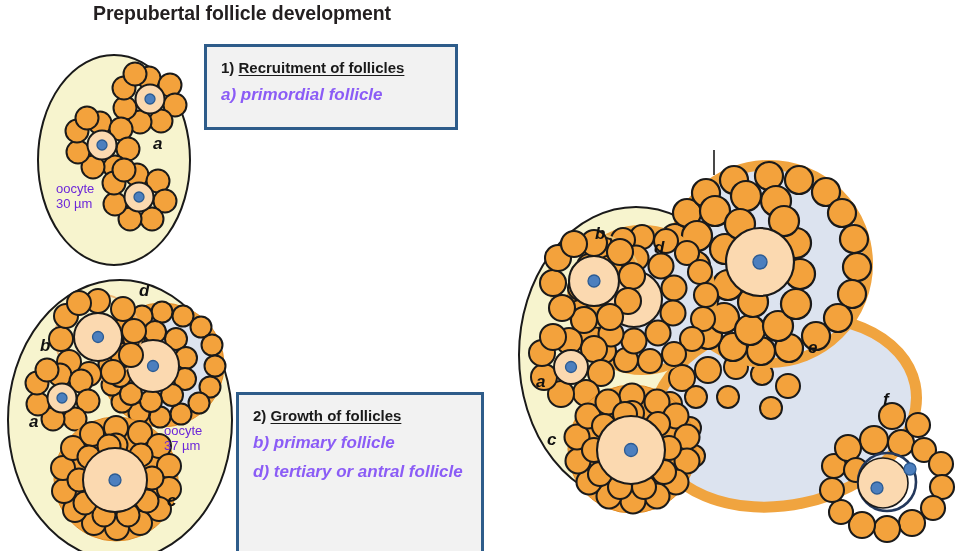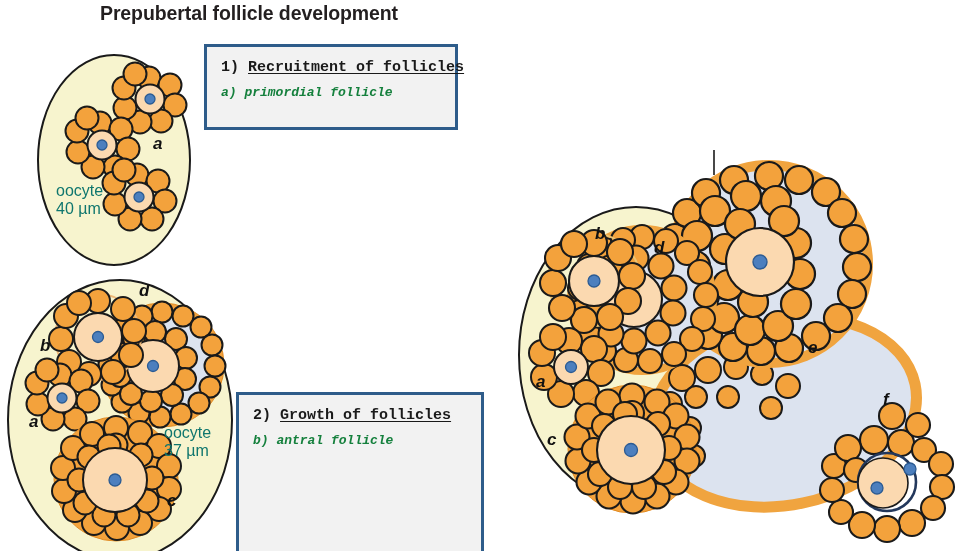--- a/index.html
+++ b/index.html
@@ -10,55 +10,53 @@
   }
   .panel{position:absolute;top:0;height:551px;width:484px;}
   #panel-left{left:0;}
   #panel-right{left:484px;}
 
   .panel-title{
     position:absolute;top:2px;left:0;width:100%;
     text-align:center;
     font-size:19.5px;font-weight:bold;letter-spacing:-.1px;
     color:#231f20;
-    margin-left:7px;
   }
 
   .legend-box{
     position:absolute;
     background:#f2f2f2;
     border:3px solid #2e5c8a;
     box-sizing:border-box;
     padding:9px 14px 9px 14px;
-    font-family:Liberation Mono, monospace;
   }
   .legend-box .lg-head{
     font-size:15px;font-weight:bold;color:#1a1a1a;
     margin:3px 0 9px 0;white-space:nowrap;
   }
   .legend-box .lg-head .u{text-decoration:underline;text-underline-offset:2px;}
   .legend-box .lg-item{
-    font-size:13px;font-style:italic;font-weight:bold;color:#15803d;
+    font-size:17px;font-style:italic;font-weight:bold;color:#8b5cf6;
     margin:0 0 9px 0;white-space:nowrap;
   }
   .legend-box .lg-item:last-child{margin-bottom:2px;}
 
   #legend-1{left:204px;top:44px;width:254px;height:86px;}
   #legend-2{left:236px;top:392px;width:248px;height:172px;}
 
   svg{position:absolute;left:0;top:0;}
 
   .lbl{
     position:absolute;
     font-size:17px;font-style:italic;font-weight:bold;color:#111;
     pointer-events:none;
   }
   .mlbl{
     position:absolute;
-    font-size:16px;color:#0f766e;line-height:1.14;
+    font-size:13px;color:#6d28d9;line-height:1.14;
     pointer-events:none;
   }
 </style>
 </head>
 <body>
 
 <div class="panel" id="panel-left">
 
   <div class="panel-title">Prepubertal follicle development</div>
 
@@ -222,21 +220,21 @@
         <circle cx="89" cy="457" r="11.5"></circle>
           <circle cx="109" cy="446" r="11.5"></circle>
       </g>
       <circle cx="115" cy="480" r="32" fill="#FBD9B0" stroke="#1a1a1a" stroke-width="2"></circle>
       <circle cx="115" cy="480" r="6" fill="#4C7FBE" stroke="#2b5b93" stroke-width="1.3"></circle>
     </g>
   </svg>
 
   <div class="mlbl" style="left:56px;top:182px;">
     <div>oocyte</div>
-    <div>40 µm</div>
+    <div>30 µm</div>
   </div>
   <div class="mlbl" style="left:164px;top:424px;">
     <div>oocyte</div>
     <div>37 µm</div>
   </div>
 
   <div class="lbl" style="left:153px;top:134px;">a</div>
   <div class="lbl" style="left:40px;top:336px;">b</div>
   <div class="lbl" style="left:29px;top:412px;">a</div>
   <div class="lbl" style="left:167px;top:491px;">c</div>
@@ -248,21 +246,22 @@
       <span class="u">Recruitment of follicles</span>
     </div>
     <div class="lg-item">a) primordial follicle</div>
   </div>
 
   <div class="legend-box" id="legend-2">
     <div class="lg-head">
       <span>2)</span>
       <span class="u">Growth of follicles</span>
     </div>
-    <div class="lg-item">b) antral follicle</div>
+    <div class="lg-item">b) primary follicle</div>
+    <div class="lg-item">d) tertiary or antral follicle</div>
   </div>
 </div>
 
 <div class="panel" id="panel-right">
 
 
   <svg width="484" height="551" viewBox="0 0 484 551">
 
     <g>
       <ellipse cx="152" cy="355" rx="117" ry="148" fill="#F7F4CE" stroke="#1a1a1a" stroke-width="2"></ellipse>

